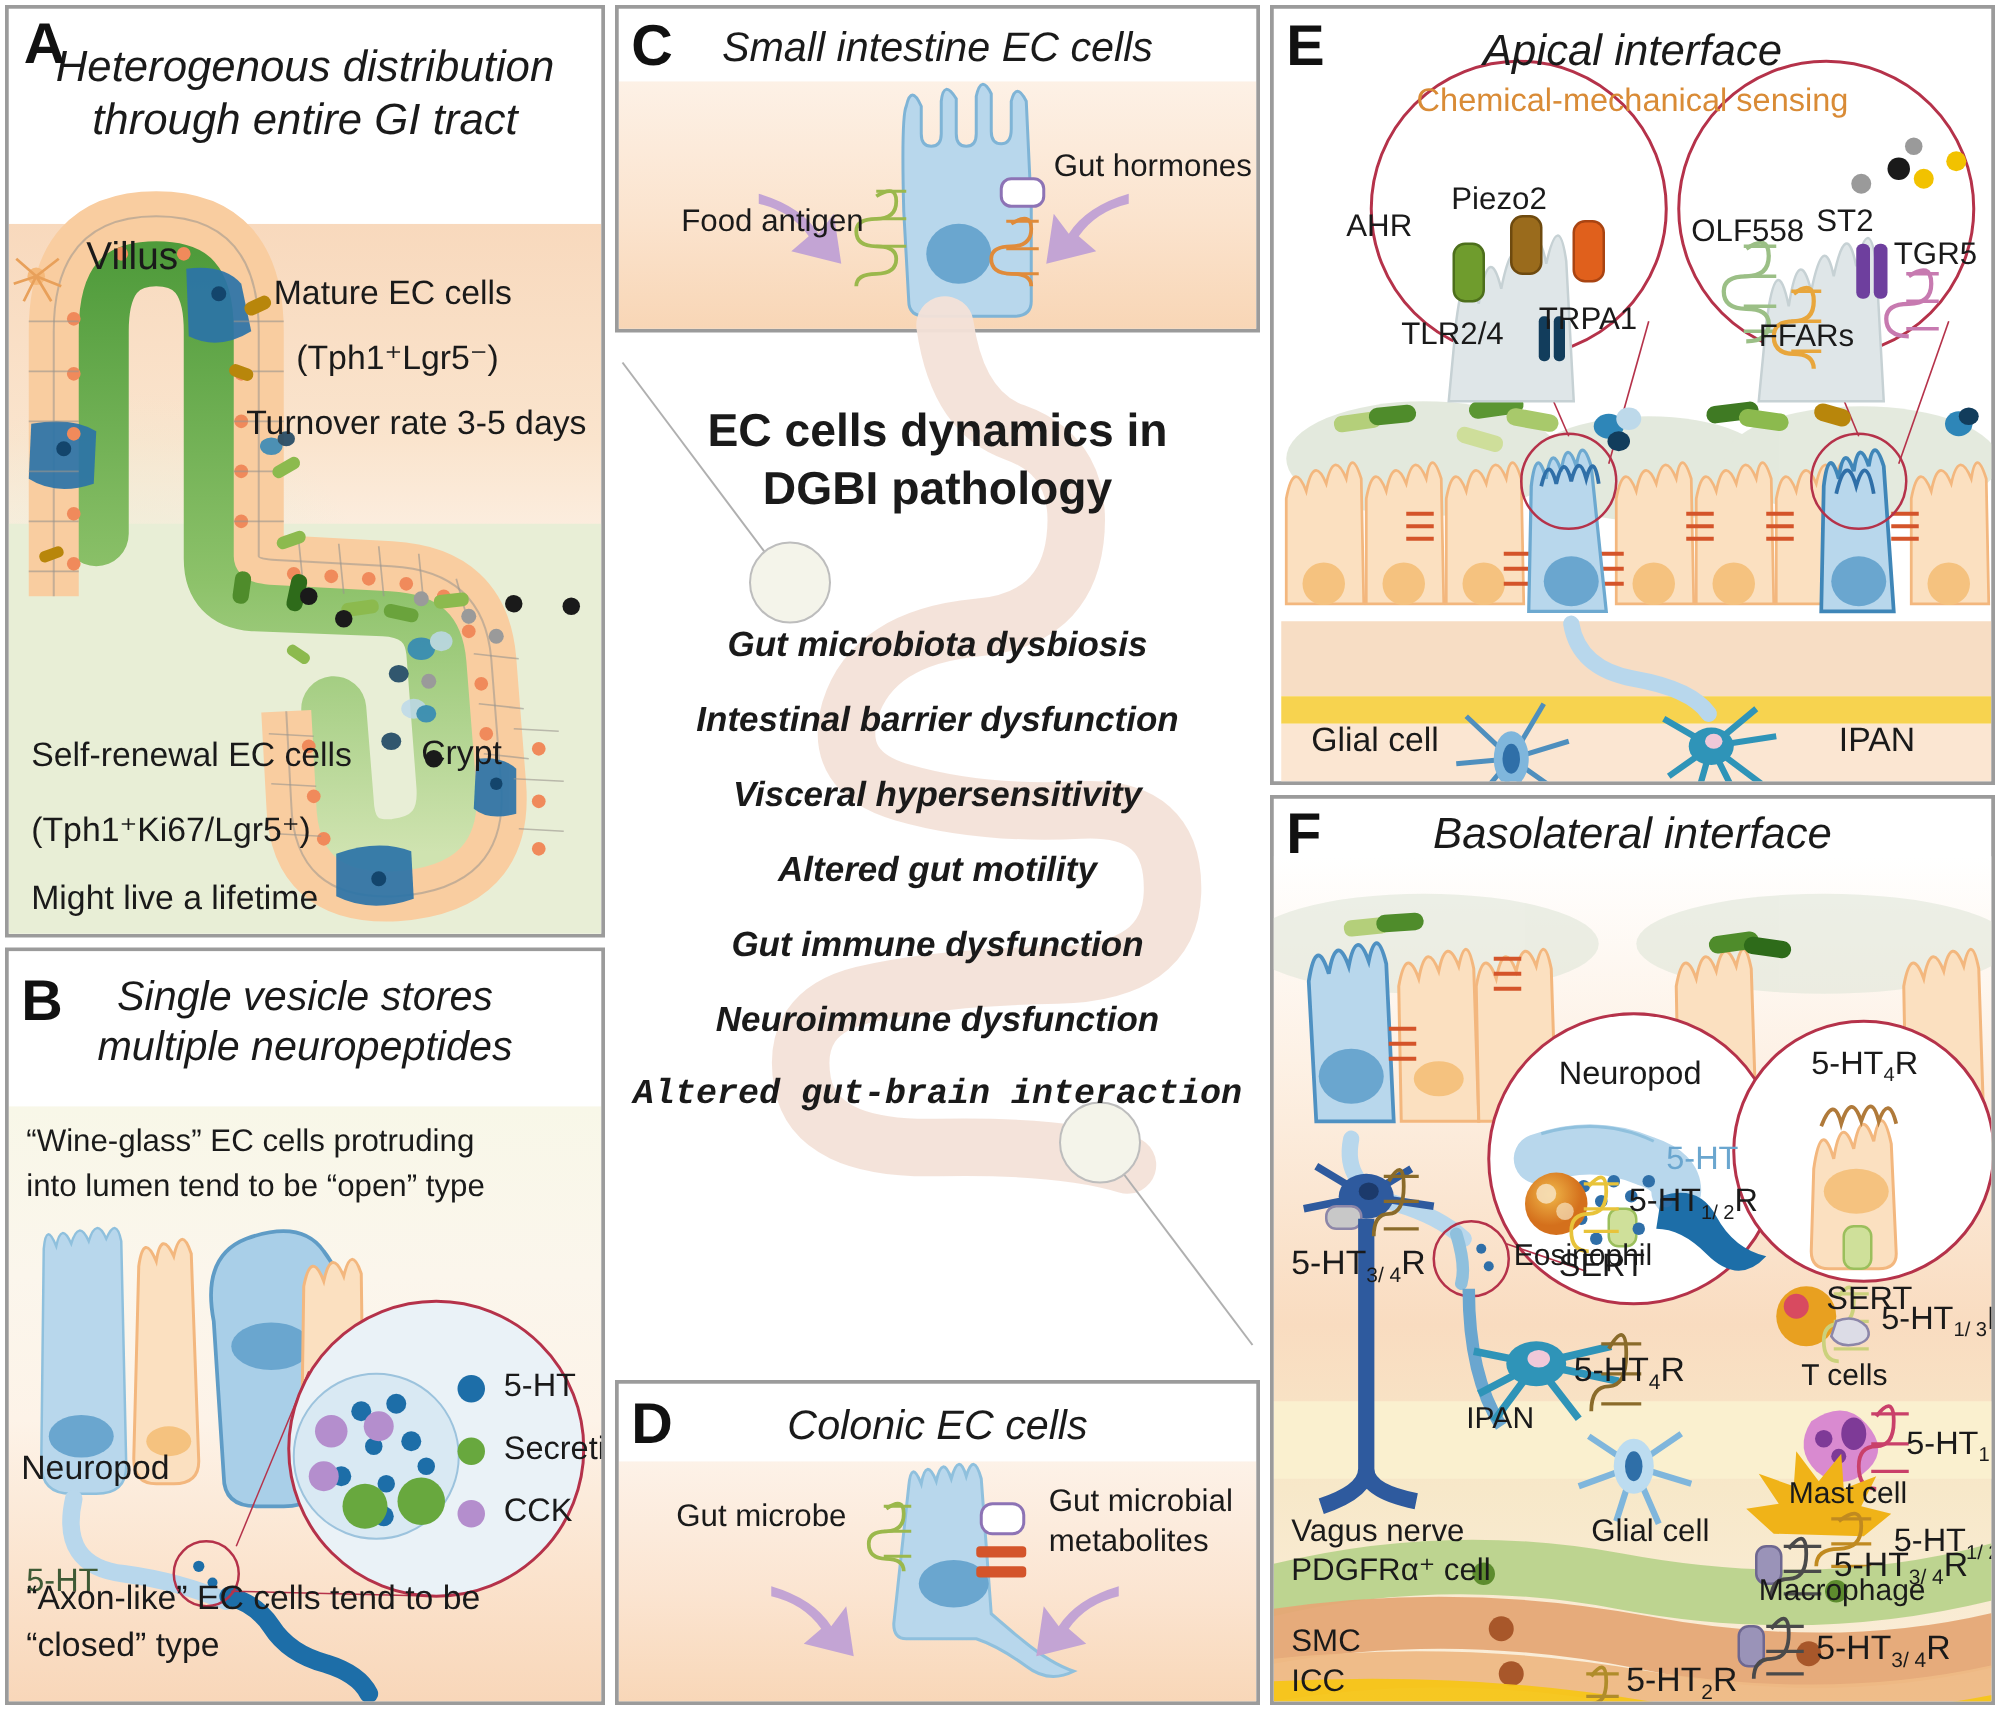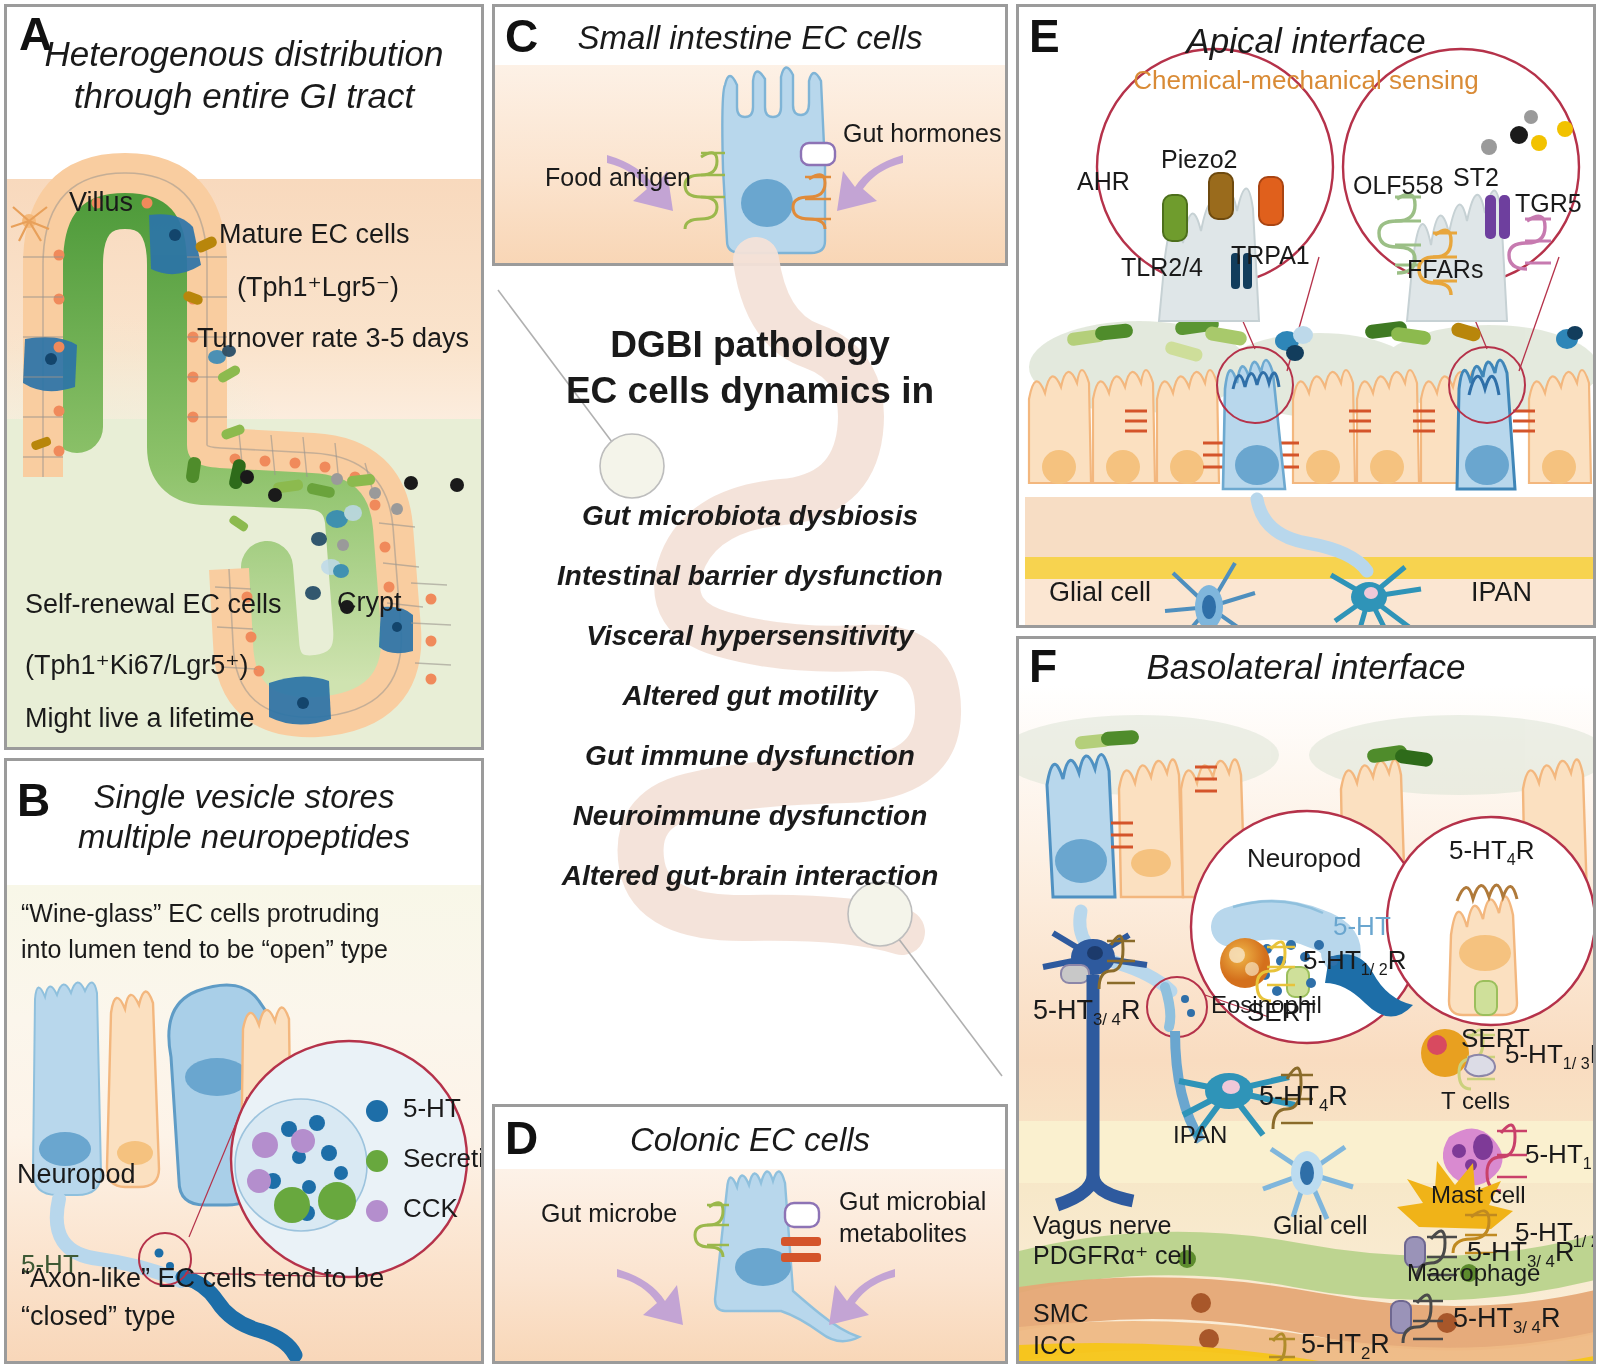--- a/index.html
+++ b/index.html
@@ -197,21 +197,21 @@
       </g>
 
       <g stroke="#e8a05a" stroke-width="2.2" fill="none">
         <circle cx="22" cy="214" r="7" fill="#f5b97a" stroke="none"></circle>
         <path d="M22 214 L6 200 M22 214 L40 200 M22 214 L4 220 M22 214 L42 222 M22 214 L12 234 M22 214 L34 234"></path>
       </g>
     </g>
   </svg>
 
   <div class="plabel" style="left:12px;top:4px;">A</div>
-  <div class="txt" style="left:62px;top:180px;font-size:27px;">Villus</div>
+  <div class="txt" style="left:62px;top:180px;font-size:31px;">Villus</div>
   <div class="txt" style="left:330px;top:580px;font-size:27px;">Crypt</div>
   <div class="txt" style="left:212px;top:212px;font-size:27px;">Mature  EC cells</div>
   <div class="txt" style="left:230px;top:264px;font-size:27px;">(Tph1⁺Lgr5⁻)</div>
   <div class="txt" style="left:190px;top:316px;font-size:27px;">Turnover  rate 3-5 days</div>
   <div class="txt" style="left:18px;top:582px;font-size:27px;">Self-renewal  EC cells</div>
   <div class="txt" style="left:18px;top:642px;font-size:27px;">(Tph1⁺Ki67/Lgr5⁺)</div>
   <div class="txt" style="left:18px;top:696px;font-size:27px;">Might  live  a lifetime</div>
 </div>
 
 <div class="panel" id="panelB">
@@ -319,30 +319,30 @@
                q10 54 108 52 q100 -2 152 14"></path>
     </g>
 
     <line x1="6" y1="20" x2="126" y2="180" stroke="#b0b0b0" stroke-width="1.6"></line>
     <circle cx="140" cy="196" r="32" fill="#f4f4ea" stroke="#bdbdbd" stroke-width="1.6"></circle>
     <line x1="510" y1="806" x2="400" y2="660" stroke="#b0b0b0" stroke-width="1.6"></line>
     <circle cx="388" cy="644" r="32" fill="#f4f4ea" stroke="#bdbdbd" stroke-width="1.6"></circle>
   </svg>
 
   <div class="ttl" id="C-ttl">
+    <div>EC cells dynamics in</div>
     <div>DGBI pathology</div>
-    <div>EC cells dynamics in</div>
   </div>
   <div class="clist" style="top:230px;">Gut microbiota dysbiosis</div>
   <div class="clist" style="top:290px;">Intestinal barrier dysfunction</div>
   <div class="clist" style="top:350px;">Visceral hypersensitivity</div>
   <div class="clist" style="top:410px;">Altered gut motility</div>
   <div class="clist" style="top:470px;">Gut immune dysfunction</div>
   <div class="clist" style="top:530px;">Neuroimmune dysfunction</div>
-  <div class="clist" style="top:590px;">Altered gut-brain interaction</div>
+  <div class="clist" style="top:590px;font-family:Liberation Mono, monospace;">Altered gut-brain interaction</div>
 </div>
 
 <div class="panel" id="panelD">
   <div id="D-body"></div>
   <div id="D-head"></div>
   <div class="ttl" id="D-title">Colonic EC cells</div>
 
   <svg width="516" height="260">
     <path d="M232 82 q2 -22 10 -2 q4 -22 12 -2 q5 -22 12 -2 q6 -22 12 -2 q6 -20 12 2
              l8 108 q16 14 26 22 q22 18 40 24 q-20 10 -38 -4 q-22 -16 -40 -22 l-56 0 q-10 0 -10 -12 z" fill="#b8d7ec" stroke="#8fc0dd" stroke-width="2.4"></path>

